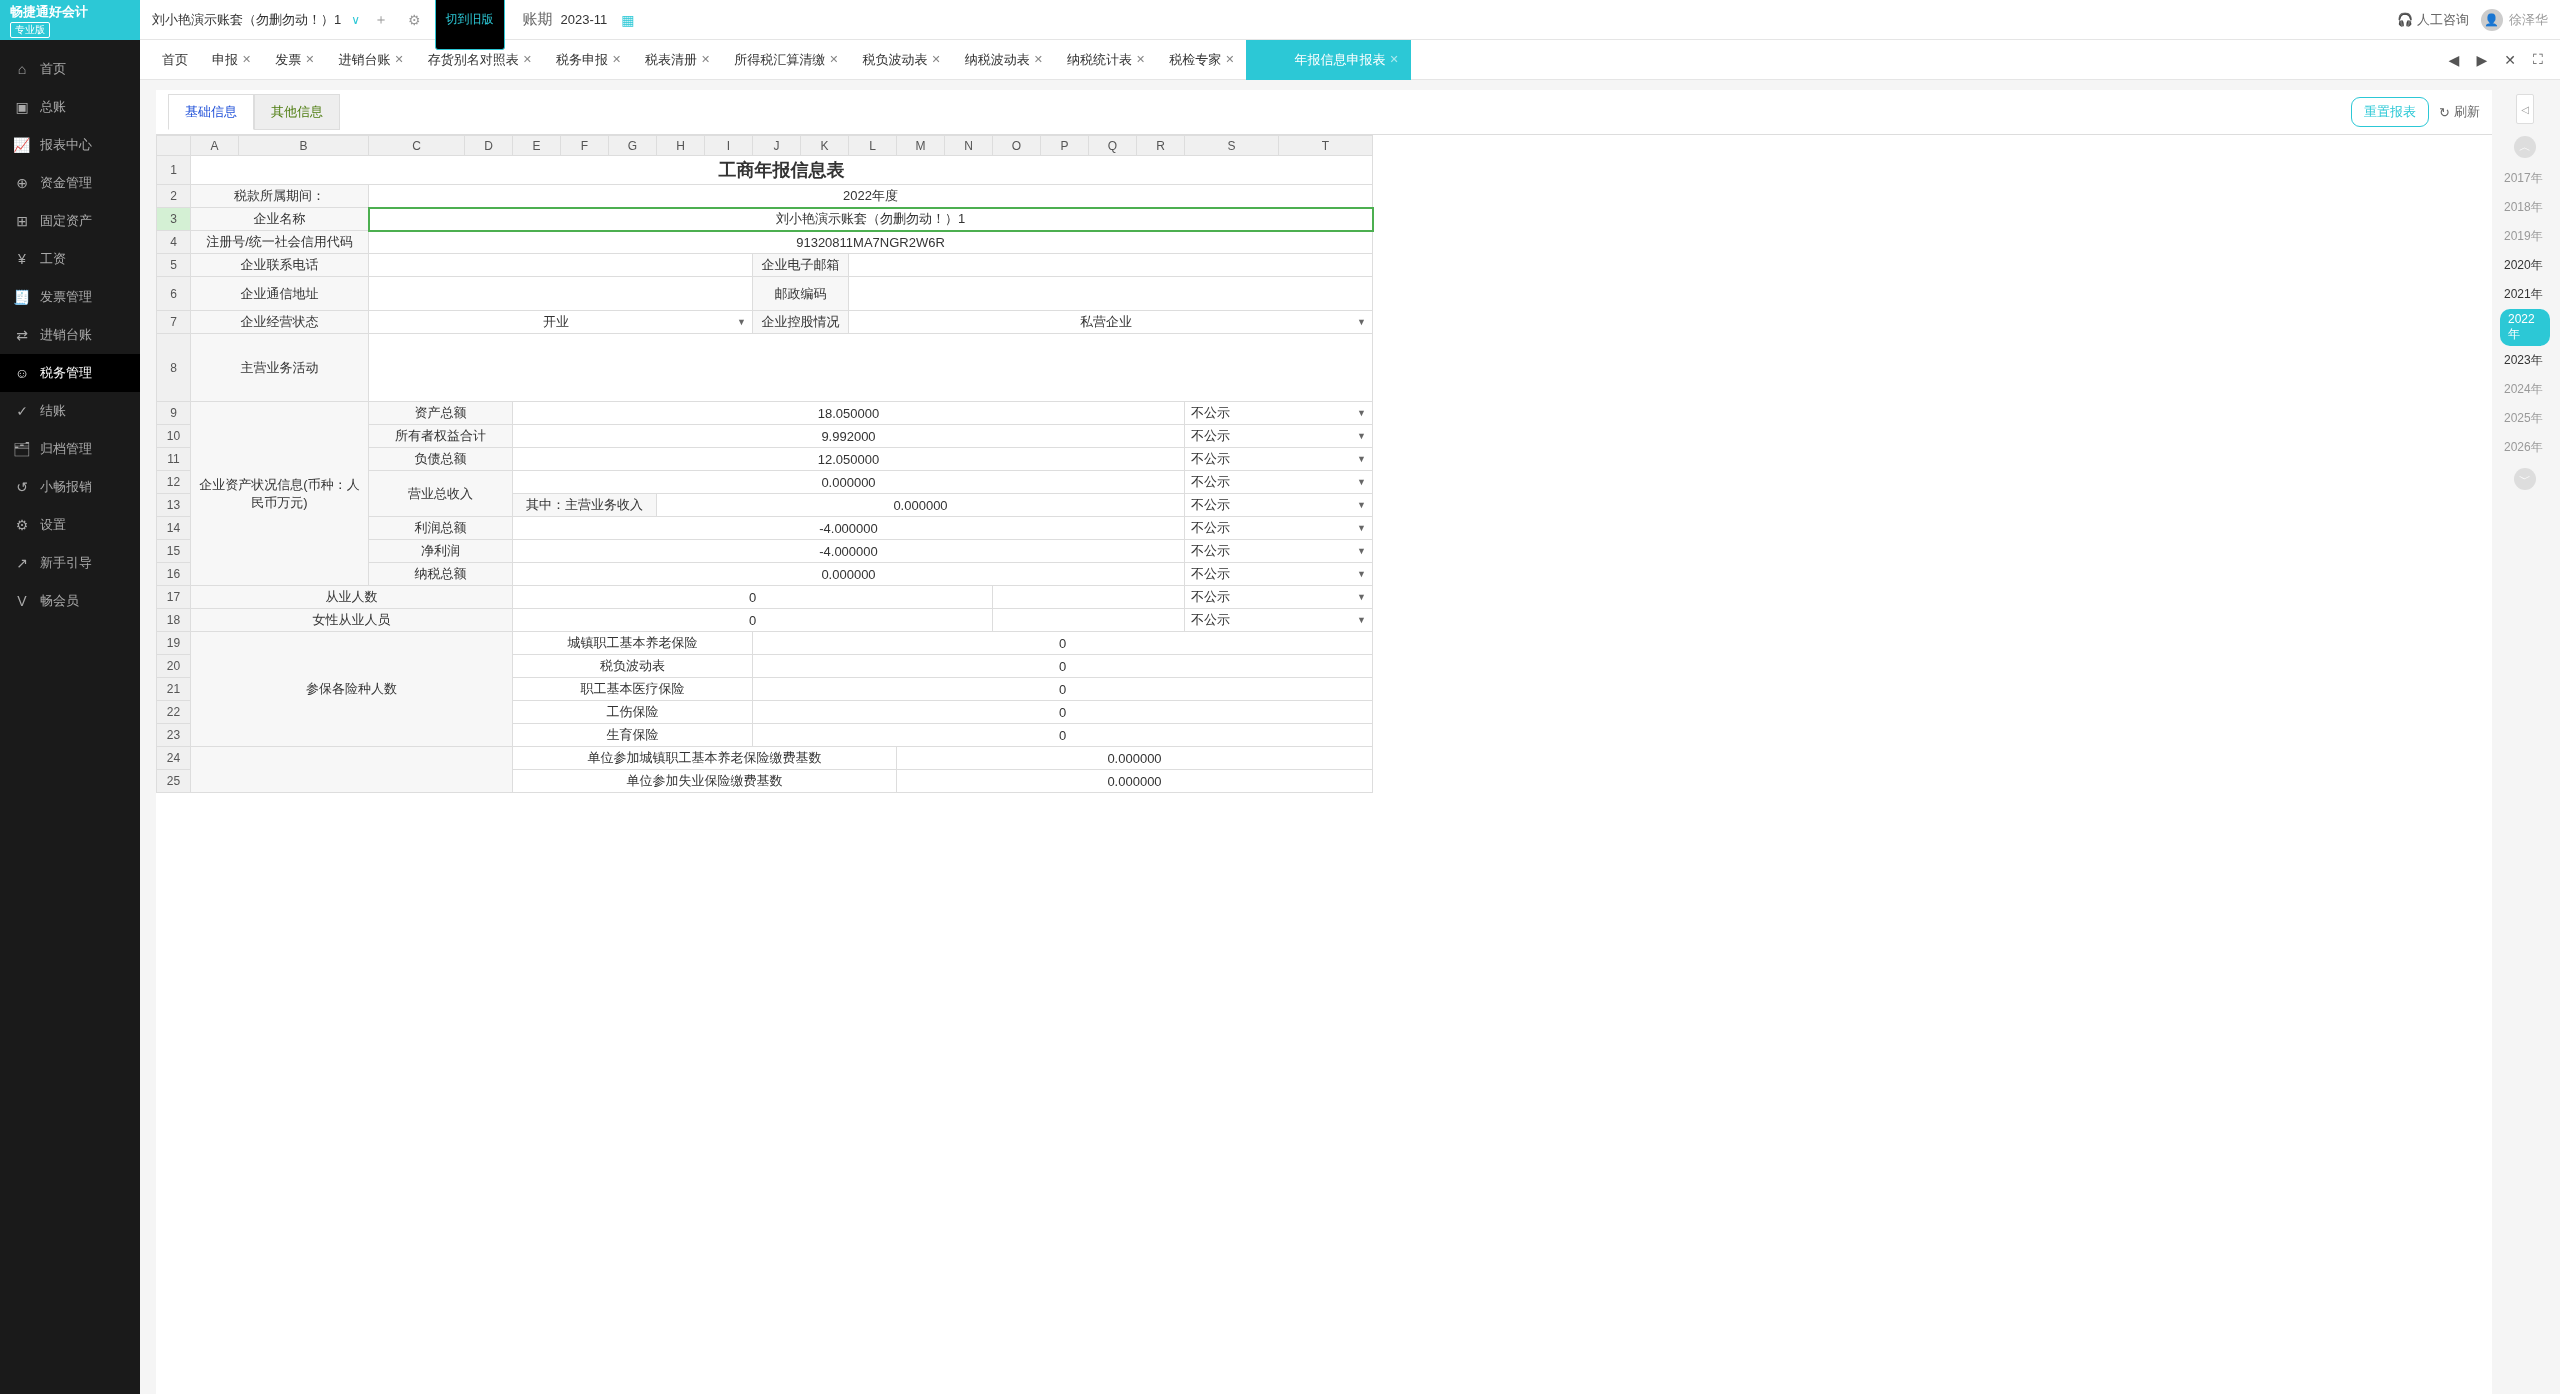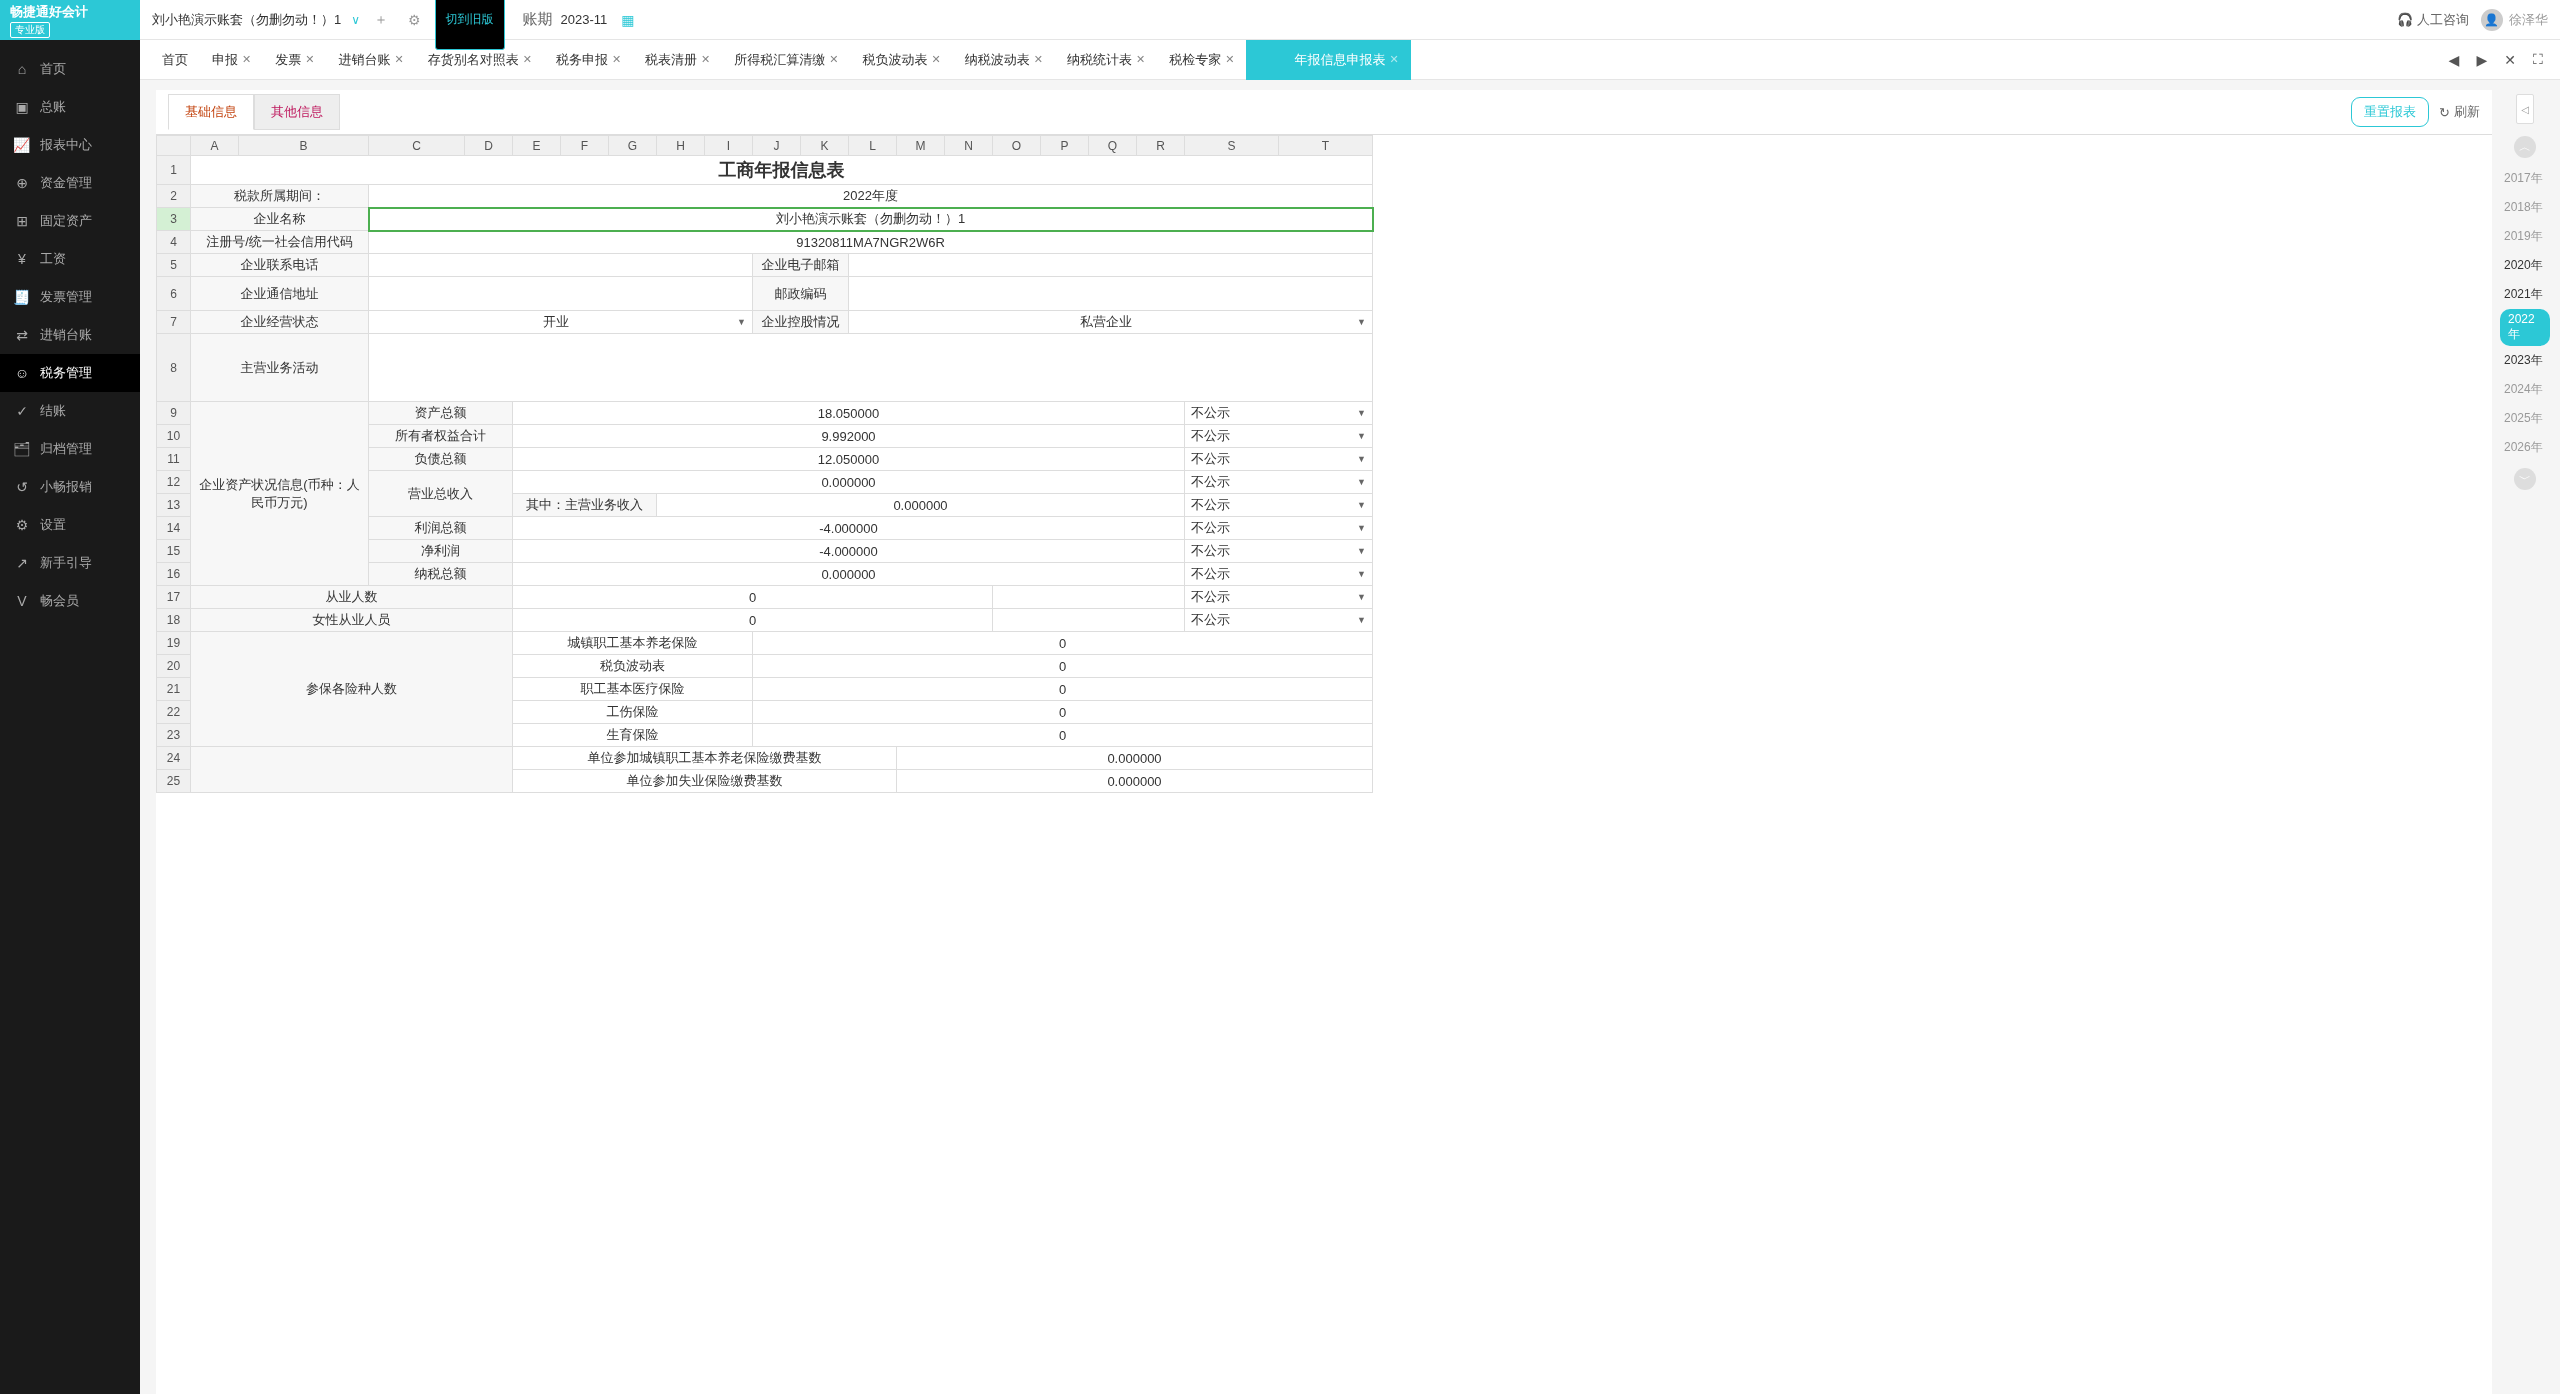--- a/index.html
+++ b/index.html
@@ -32,22 +32,22 @@
 .tab { padding: 0 12px; height: 40px; display: flex; align-items: center; gap: 4px; color: #333; cursor: pointer; white-space: nowrap; font-size: 13px; }
 .tab.active { background: #2cc8d6; color: #fff; padding-left: 48px; }
 .tab-close { font-size: 11px; color: inherit; opacity: 0.6; }
 .tabs-ctrl { display: flex; align-items: center; gap: 4px; padding-left: 8px; }
 .tabs-ctrl .ctrl { width: 24px; height: 24px; display: flex; align-items: center; justify-content: center; cursor: pointer; color: #555; font-size: 14px; }
 
 .content { flex: 1; background: #f5f5f5; padding: 10px 10px 0 16px; display: flex; gap: 8px; min-height: 0; }
 .sheet-panel { flex: 1; background: #fff; display: flex; flex-direction: column; min-width: 0; }
 .panel-head { display: flex; align-items: center; height: 44px; padding: 0 12px; }
 .subtabs { display: flex; }
-.subtab { padding: 8px 16px; background: #eee; border: 1px solid #ddd; cursor: pointer; font-size: 13px; color: #be185d; }
-.subtab.active { background: #fff; color: #c2410c; border-bottom-color: #fff; }
+.subtab { padding: 8px 16px; background: #eee; border: 1px solid #ddd; cursor: pointer; font-size: 13px; color: #4d7c0f; }
+.subtab.active { background: #fff; color: #1d4ed8; border-bottom-color: #fff; }
 .panel-head-right { margin-left: auto; display: flex; gap: 10px; align-items: center; }
 .reset-btn { border: 1px solid #2cc8d6; color: #2cc8d6; background: #fff; padding: 5px 12px; border-radius: 9px; cursor: pointer; font-size: 13px; }
 .refresh-btn { color: #666; cursor: pointer; display: flex; align-items: center; gap: 4px; font-size: 13px; }
 
 .grid-wrap { flex: 1; overflow: auto; border-top: 1px solid #ddd; position: relative; }
 .grid { border-collapse: collapse; table-layout: fixed; font-size: 13px; }
 .grid th, .grid td { border: 1px solid #ddd; background: #fff; height: 22px; padding: 2px 6px; text-align: center; vertical-align: middle; overflow: hidden; white-space: nowrap; }
 .grid thead th { background: #f0f0f0; font-weight: normal; font-size: 12px; color: #555; height: 20px; }
 .grid .rowhdr { background: #f0f0f0; width: 34px; min-width: 34px; font-size: 12px; color: #555; text-align: center; }
 .grid .rowhdr.sel { background: #d4f0d4; }

